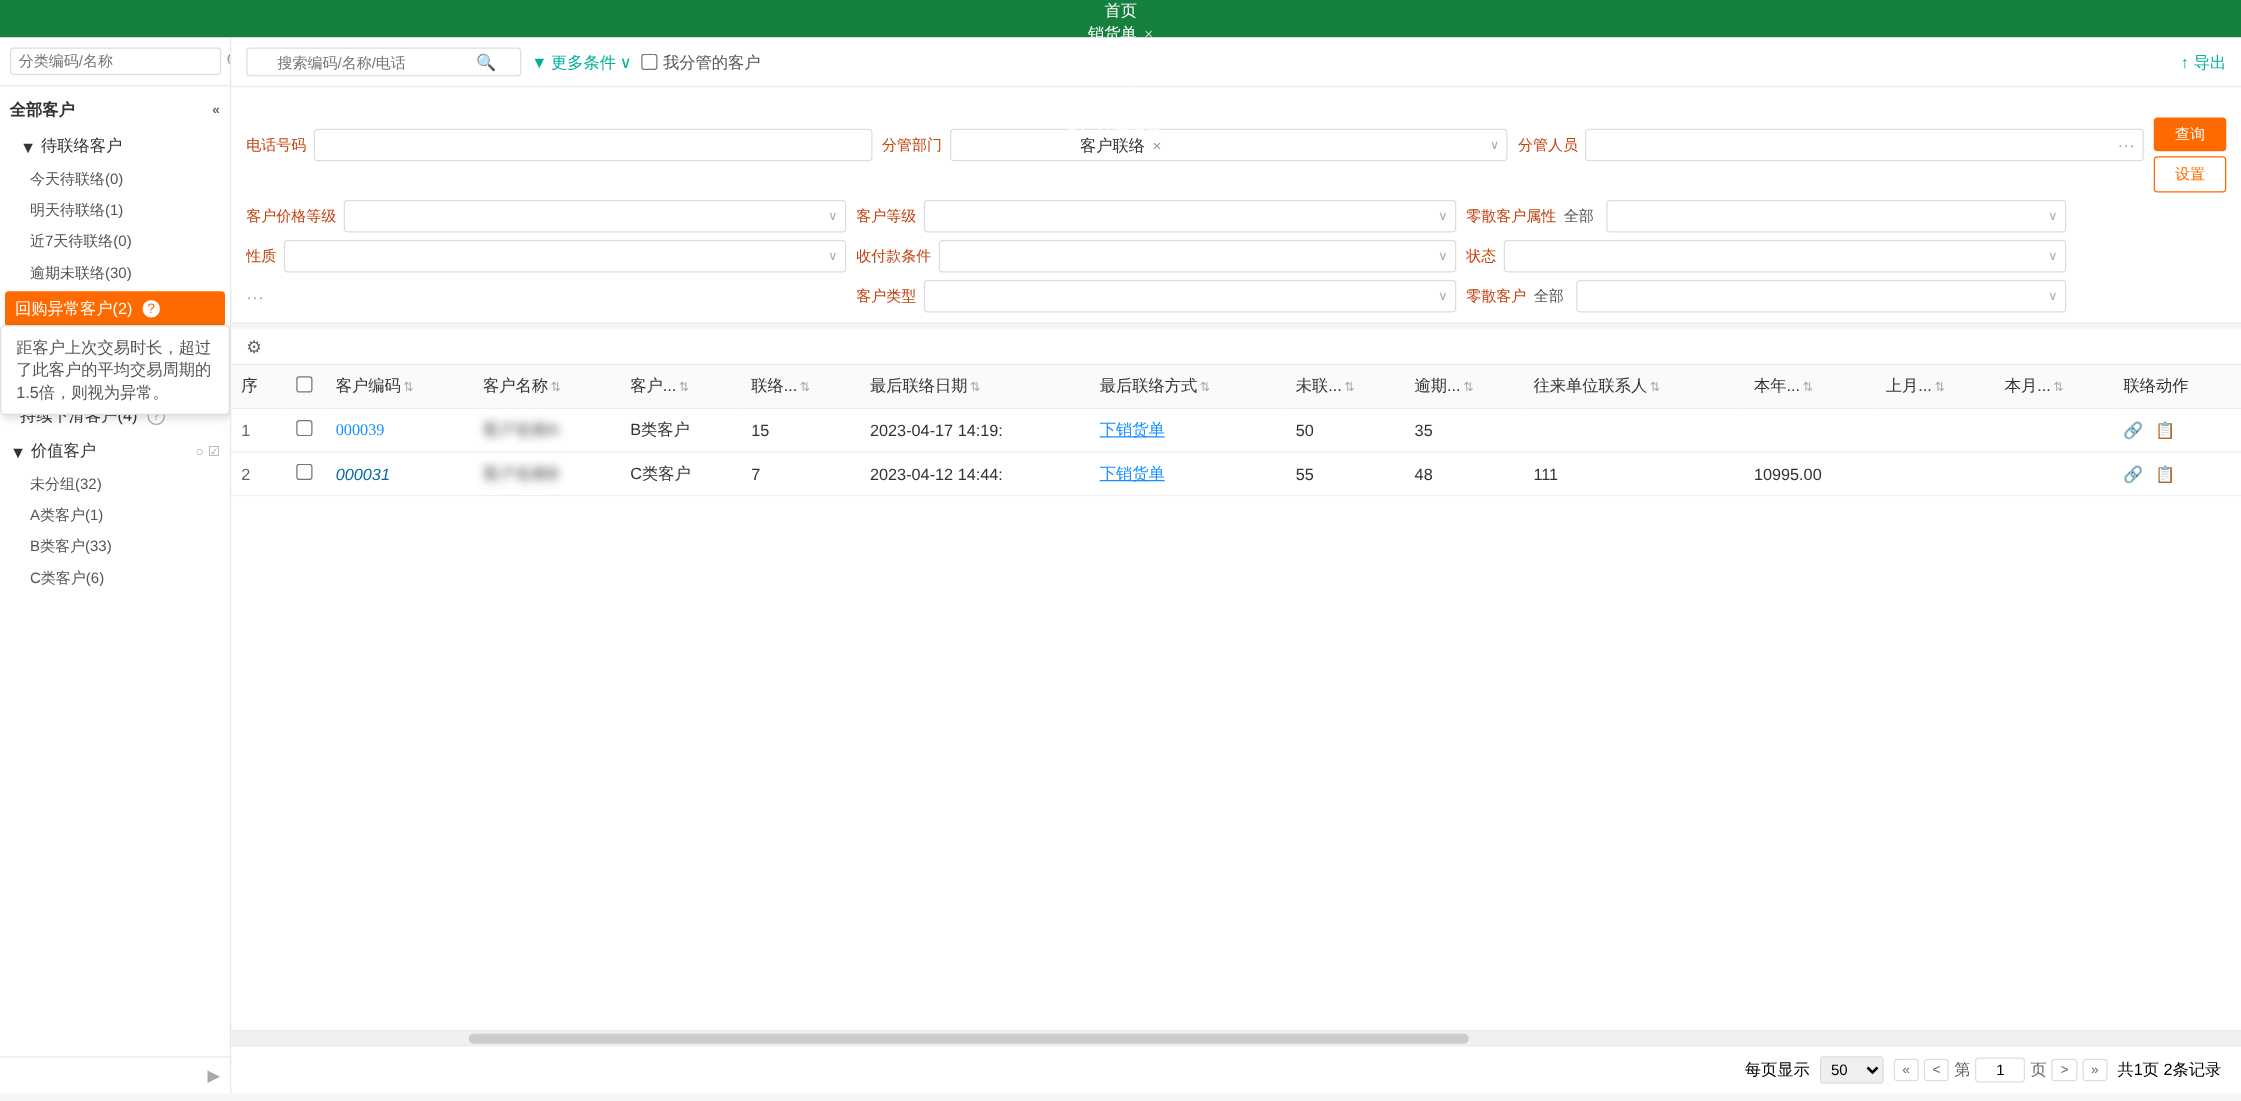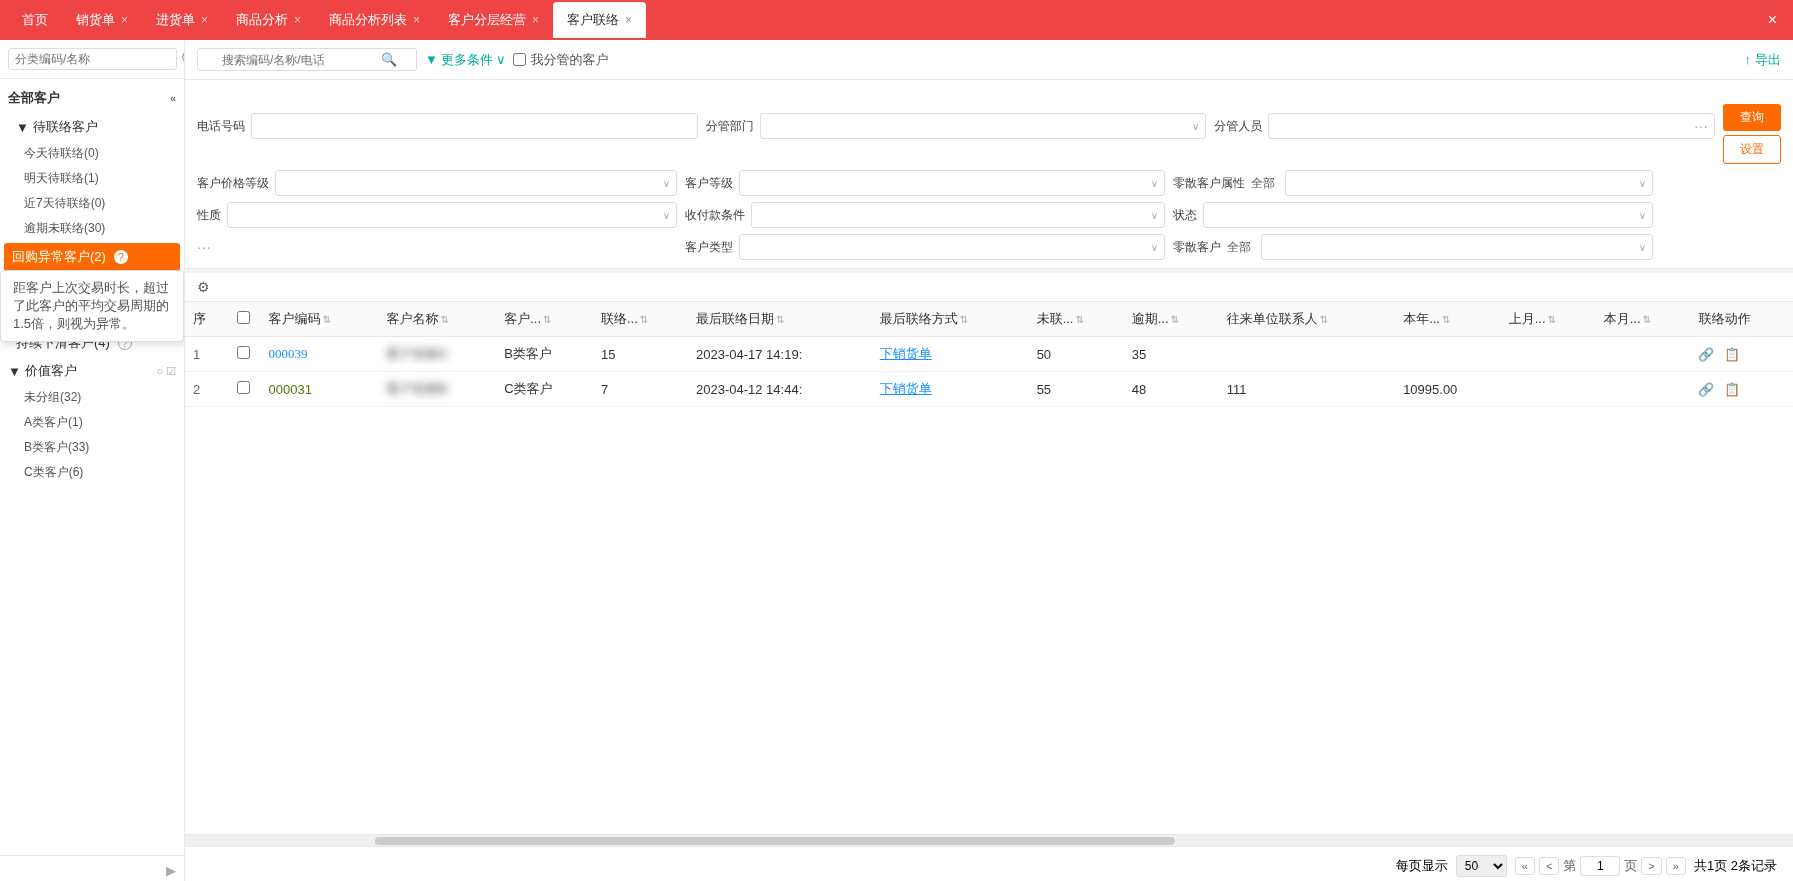--- a/index.html
+++ b/index.html
@@ -1,25 +1,26 @@
 <!DOCTYPE html>
 <html><head>
   <meta charset="utf-8">
   <style>
     * { box-sizing: border-box; margin: 0; padding: 0; font-family: 'Microsoft YaHei', Arial, sans-serif; font-size: 13px; }
     body { background: #f5f5f5; overflow: hidden; width: 1793px; height: 881px; }
 
     
     .top-nav {
-      background: #ef4444;
-      height: 40px;
+      background: #15803d;
+      height: 30px;
       display: flex;
       align-items: center;
       padding: 0 8px;
       color: white;
+      flex-direction: column;
     }
     .nav-tab {
       padding: 0 14px;
       height: 36px;
       display: flex;
       align-items: center;
       cursor: pointer;
       color: white;
       font-size: 13px;
       white-space: nowrap;
@@ -220,21 +221,21 @@
     .filter-row:last-child { margin-bottom: 0; }
     .filter-field {
       display: flex;
       align-items: center;
       gap: 6px;
       flex: 1;
       min-width: 0;
     }
     .filter-label {
       white-space: nowrap;
-      color: #404040;
+      color: #c2410c;
       font-size: 12px;
       min-width: fit-content;
     }
     .filter-select {
       flex: 1;
       border: 1px solid #ddd;
       border-radius: 3px;
       padding: 3px 6px;
       font-size: 12px;
       display: flex;
@@ -667,21 +668,21 @@
               <td>
                 <span style="color:#aaa; cursor:pointer; margin-right:6px;">🔗</span>
                 <span style="color:#aaa; cursor:pointer;">📋</span>
               </td>
             </tr>
             <tr>
               <td class="num-cell">2</td>
               <td class="checkbox-cell">
                 <input type="checkbox" style="">
               </td>
-              <td style="color:#4d7c0f; cursor:pointer;">000031</td>
+              <td style="color:#0369a1; cursor:pointer;font-style:italic;">000031</td>
               <td>
                 <span class="blurred">客户名称B</span>
               </td>
               <td>C类客户</td>
               <td>7</td>
               <td>2023-04-12 14:44:</td>
               <td><span class="link-text">下销货单</span></td>
               <td>55</td>
               <td>48</td>
               <td>111</td>

